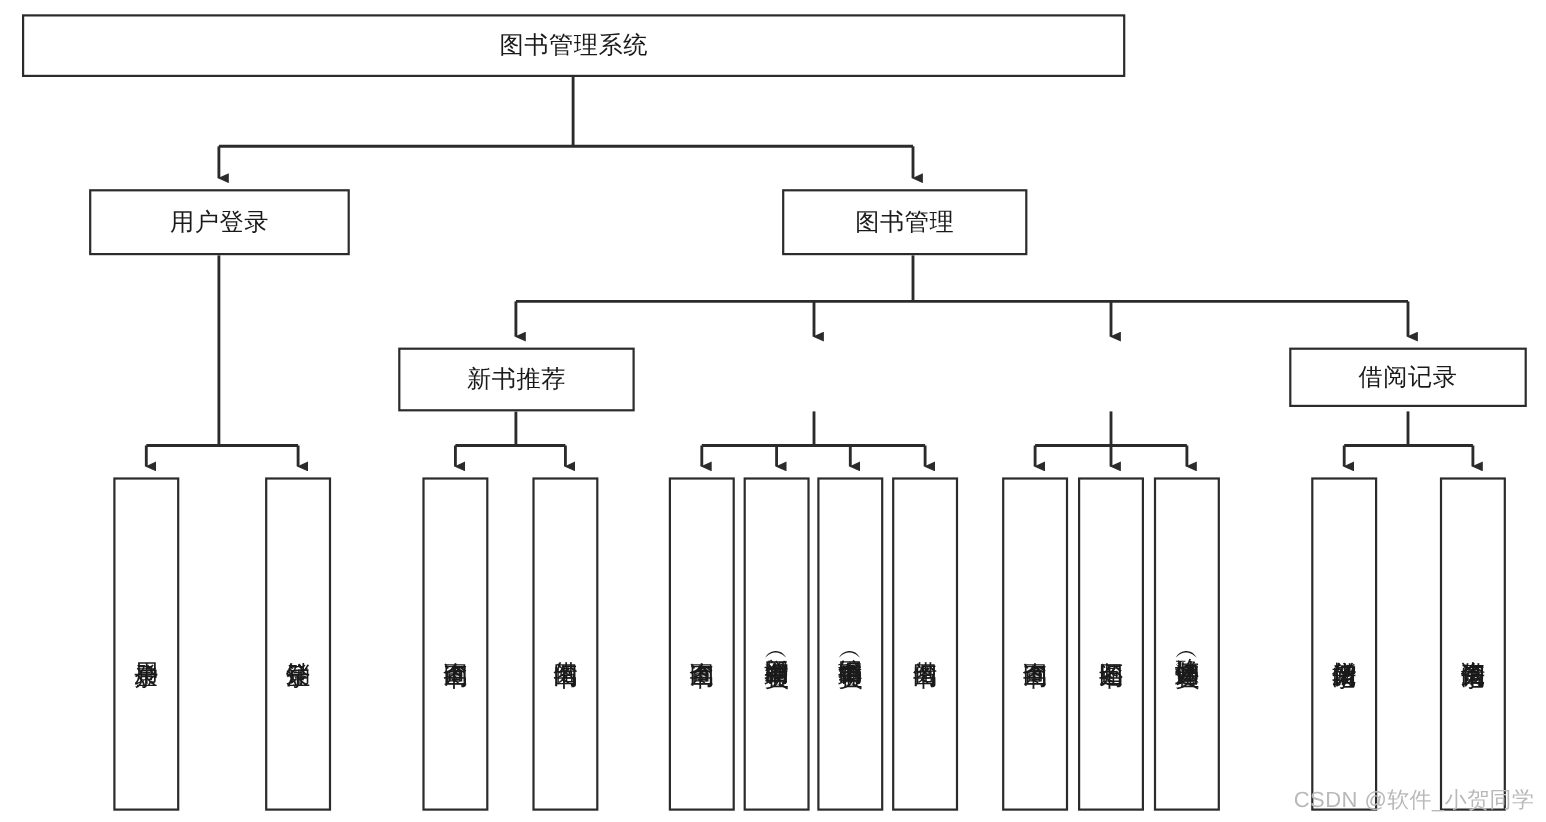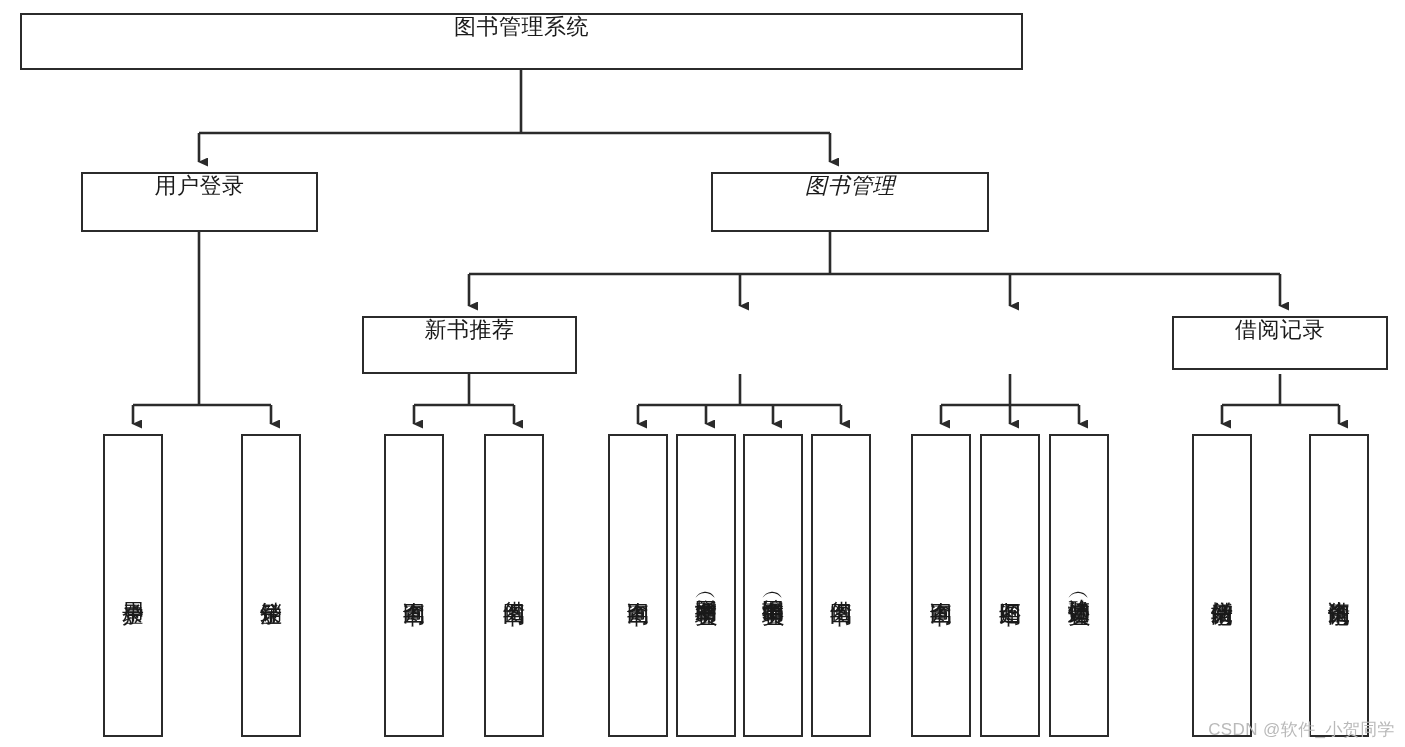--- a/index.html
+++ b/index.html
@@ -26,20 +26,21 @@
     top: 0;
     width: 1405px;
     height: 747px;
   }
   .node-box {
     position: absolute;
     box-sizing: border-box;
     border: 2px solid #2b2b2b;
     background: #ffffff;
     display: flex;
+    align-items: center;
     justify-content: center;
     color: #1a1a1a;
   }
   .node-box.horiz .node-label {
     font-size: 22px;
     line-height: 1.1;
     letter-spacing: 0.5px;
     white-space: nowrap;
   }
   .node-box.vert {
@@ -52,21 +53,21 @@
     font-size: 22px;
     line-height: 1.28;
     letter-spacing: 1px;
     white-space: nowrap;
     text-align: center;
   }
   .watermark {
     position: absolute;
     right: 10px;
     bottom: 6px;
-    font-size: 17px;
+    font-size: 20px;
     color: #b9b9b9;
     letter-spacing: 0.4px;
     white-space: nowrap;
     pointer-events: none;
   }
 </style>
 </head>
 <body>
 
 <div id="diagram-root">
@@ -133,21 +134,21 @@
     </g>
   </svg>
 
   <div class="node-box horiz" style="left:20px; top:13px; width:1003px; height:57px;">
     <span class="node-label">图书管理系统</span>
   </div>
 
   <div class="node-box horiz" style="left:81px; top:172px; width:237px; height:60px;">
     <span class="node-label">用户登录</span>
   </div>
-  <div class="node-box horiz" style="left:711px; top:172px; width:278px; height:60px;font-style:italic;">
+  <div class="node-box horiz" style="left:711px; top:172px; width:223px; height:60px;">
     <span class="node-label">图书管理</span>
   </div>
 
   <div class="node-box horiz" style="left:362px; top:316px; width:215px; height:58px;">
     <span class="node-label">新书推荐</span>
   </div>
   <div class="node-box horiz" style="left:1172px; top:316px; width:216px; height:54px;">
     <span class="node-label">借阅记录</span>
   </div>
 

